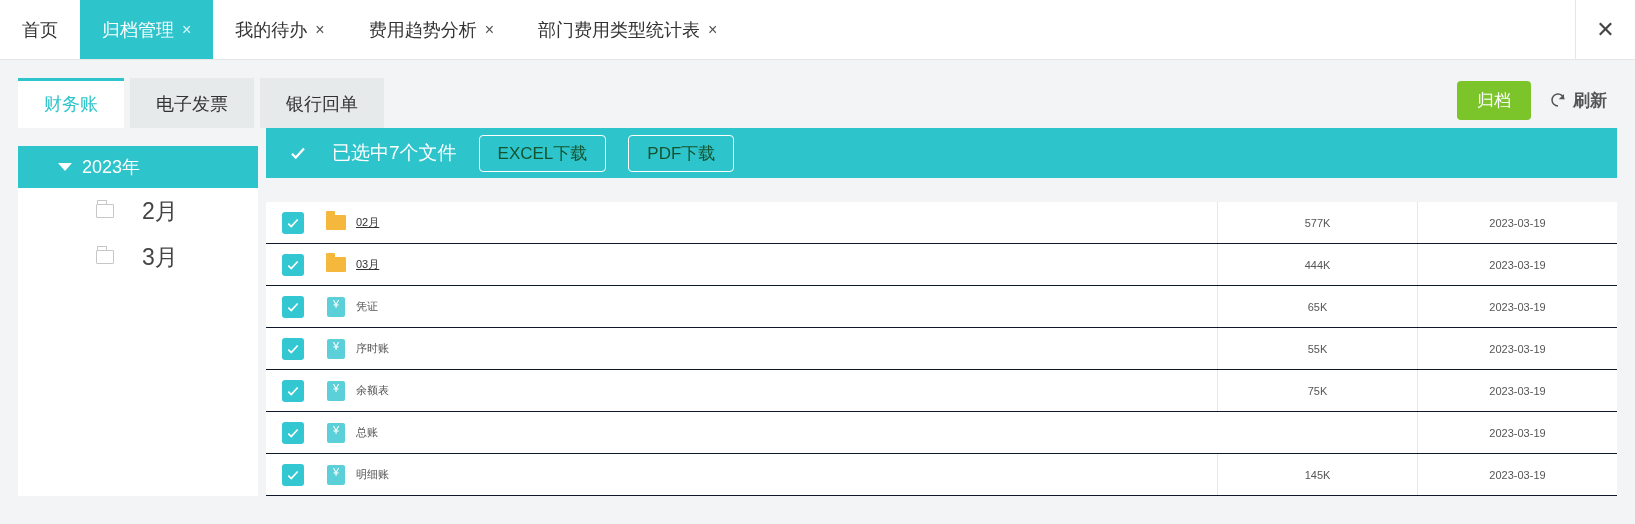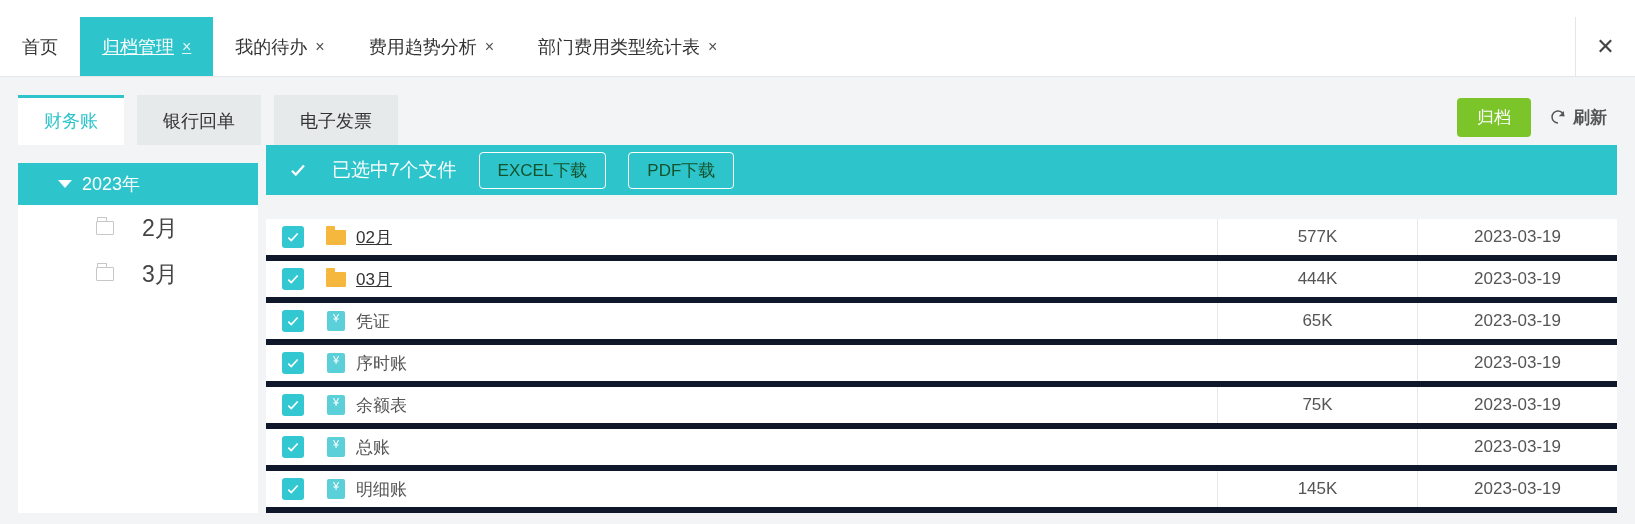--- a/index.html
+++ b/index.html
@@ -1,31 +1,31 @@
 <!DOCTYPE html>
 <html><head>
   <meta charset="utf-8">
   <style>
     * { box-sizing: border-box; margin: 0; padding: 0; }
     body { font-family: "Microsoft YaHei", "PingFang SC", sans-serif; font-size: 15px; color: #333; background: #fff; }
 
     
-    .top-tabs { display: flex; align-items: stretch; height: 60px; border-bottom: 1px solid #e6e6e6; position: relative; background:#fff;margin-top:17px;}
+    .top-tabs { display: flex; align-items: stretch; height: 60px; border-bottom: 1px solid #e6e6e6; position: relative; background:#fff;}
     .top-tab { display: flex; align-items: center; padding: 0 22px; cursor: pointer; font-size: 18px; color: #333; gap: 8px; }
-    .top-tab.active { background: #2ec4cb; color: #fff; text-decoration: underline; }
+    .top-tab.active { background: #2ec4cb; color: #fff; }
     .top-tab .close { font-size: 16px; opacity: .85; }
     .top-tabs .global-close { position: absolute; right: 0; top: 0; width: 60px; height: 60px; display: flex; align-items: center; justify-content: center; border-left: 1px solid #e6e6e6; cursor: pointer; font-size: 22px; color: #444; }
 
     
     .page-body { background: #f2f4f5; padding: 18px 18px 0 18px; min-height: calc(524px - 60px); }
 
     .workspace { background: transparent; }
 
     .subtab-row { display: flex; align-items: center; }
-    .subtabs { display: flex; align-items: flex-start; gap: 7px; }
+    .subtabs { display: flex; align-items: flex-start; gap: 0; }
     .subtab { padding: 14px 26px 12px; background: #e7eaeb; color: #333; cursor: pointer; font-size: 18px; margin-right: 6px; }
     .subtab.active { background: #fff; color: #2ec4cb; font-weight: 500; position:relative; }
     .subtab.active::before { content:""; position:absolute; left:0; right:0; top:0; height:3px; background:#2ec4cb; }
 
     .subtab-actions { margin-left: auto; display: flex; align-items: center; gap: 18px; padding-right: 10px; padding-bottom: 6px; }
     .btn { padding: 8px 20px; border-radius: 4px; cursor: pointer; font-size: 17px; border: none; }
     .btn-archive { background: #7bc52b; color: #fff; margin-left: 18px; }
     .refresh { display: flex; align-items: center; gap: 6px; color: #555; cursor: pointer; font-size: 17px; font-weight: bold;}
     .refresh svg { width: 18px; height: 18px; }
 
@@ -41,21 +41,21 @@
 
     
     .main { flex: 1; display:flex; flex-direction:column; gap:24px; padding-left: 8px;}
     .selection-bar { background: #2ec4cb; height: 50px; display: flex; align-items: center; padding: 0 20px; gap: 22px; color: #fff; }
     .selection-bar .check { width:24px; height:24px; border-radius:4px; display:flex; align-items:center; justify-content:center; }
     .selection-bar .check svg{ width:18px; height:18px; stroke:#fff; }
     .selection-bar .label { font-size: 19px; }
     .outline-btn { background: transparent; border: 1px solid #fff; color: #14532d; padding: 6px 18px; border-radius: 4px; font-size: 17px; cursor:pointer;}
 
     .file-table { background:#fff; }
-    .file-row { display:flex; align-items:center; border-bottom:6px solid #0f172a; height:42px; font-size:17px;}
+    .file-row { display:flex; align-items:center; border-bottom:1px solid #0f172a; height:42px; font-size:11px;}
     .file-row .cell-check { width:54px; display:flex; justify-content:center;}
     .chk { width:22px; height:22px; background:#33c7d1; border-radius:3px; display:flex; align-items:center; justify-content:center; cursor:pointer;}
     .chk svg{width:14px;height:14px;stroke:#fff;stroke-width:3;fill:none;}
     .file-row .cell-icon { width:32px; display:flex; justify-content:center;}
     .folder-icon { width:20px; height:15px; background:#f5b83d; border-radius:1px; position:relative;}
     .folder-icon::before{content:"";position:absolute;top:-4px;left:0;width:9px;height:4px;background:#f5b83d;border-radius:1px 1px 0 0;}
     .doc-icon { width:18px; height:20px; background:#5bd0d8; border-radius:2px; position:relative;}
     .doc-icon::after{content:"¥";position:absolute;left:0;right:0;top:1px;text-align:center;font-size:11px;color:#fff;}
     .file-row .cell-name { flex:1; padding-left:4px; color:#555;}
     .file-row .cell-name.link { text-decoration: underline; color:#333; cursor:pointer;}
@@ -90,24 +90,24 @@
 
 <div class="page-body">
   <div class="workspace">
 
     <div class="subtab-row">
       <div class="subtabs">
         <div class="subtab active">
           <span>财务账</span>
         </div>
         <div class="subtab">
+          <span>电子发票</span>
+        </div>
+        <div class="subtab">
           <span>银行回单</span>
-        </div>
-        <div class="subtab">
-          <span>电子发票</span>
         </div>
       </div>
       <div class="subtab-actions">
         <button class="btn btn-archive">
           <span>归档</span>
         </button>
         <div class="refresh">
           <svg viewBox="0 0 24 24">
               <path fill="none" stroke="#555" stroke-width="2" d="M20 11A8 8 0 1 0 12 20"></path>
               <path fill="#555" d="M20 4v7h-7z"></path>
@@ -205,20 +205,21 @@
               <span class="chk">
                   <svg viewBox="0 0 24 24">
                     <polyline points="4 13 9 18 20 6"></polyline>
                   </svg>
                 </span>
             </div>
             <div class="cell-icon">
                 <span class="doc-icon"></span>
               </div>
             <div class="cell-name">序时账</div>
+            <div class="cell-size">55K</div>
             <div class="cell-date">2023-03-19</div>
           </div>
 
           <div class="file-row">
             <div class="cell-check">
               <span class="chk">
                   <svg viewBox="0 0 24 24">
                     <polyline points="4 13 9 18 20 6"></polyline>
                   </svg>
                 </span>

